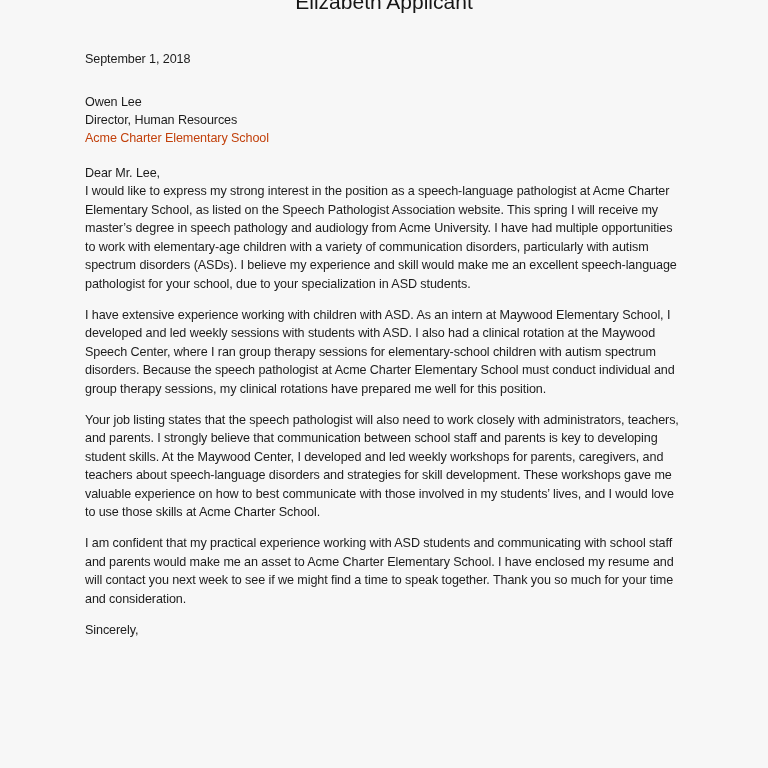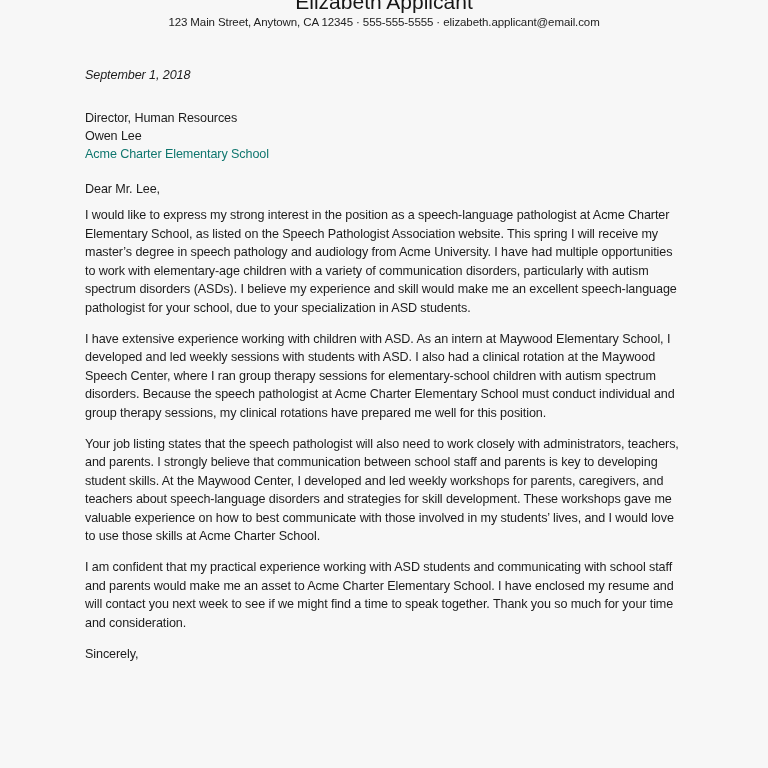--- a/index.html
+++ b/index.html
@@ -36,58 +36,56 @@
     letter-spacing: -0.1px;
   }
   .letter-body {
     padding: 0 84px 0 85px;
     font-size: 12.6px;
     line-height: 18.5px;
     letter-spacing: -0.1px;
   }
   .date-line {
     margin: 0 0 24px 0;
-    font-style: italic;
   }
   .recipient-block {
     margin: 0 0 17px 0;
   }
   .recipient-block div {
     line-height: 18px;
   }
   .recipient-org {
-    color: #0f766e;
+    color: #c2410c;
   }
   .salutation {
-    margin: 0 0 8px 0;
+    margin: 0 0 0 0;
   }
   .para {
     margin: 0 0 12.5px 0;
   }
   .closing {
     margin-top: 3px;
   }
 </style>
 </head>
 <body>
 
 <div class="page">
 
   <header class="letter-header">
     <h1 class="sender-name">Elizabeth Applicant</h1>
-    <div class="sender-contact">123 Main Street, Anytown, CA 12345 · 555-555-5555 · elizabeth.applicant@email.com</div>
   </header>
 
   <div class="letter-body">
 
     <div class="date-line">September 1, 2018</div>
 
     <div class="recipient-block">
+      <div>Owen Lee</div>
       <div>Director, Human Resources</div>
-      <div>Owen Lee</div>
       <div class="recipient-org">Acme Charter Elementary School</div>
     </div>
 
     <div class="salutation">Dear Mr. Lee,</div>
 
     <p class="para">I would like to express my strong interest in the position as a speech-language pathologist at Acme Charter Elementary School, as listed on the Speech Pathologist Association website. This spring I will receive my master’s degree in speech pathology and audiology from Acme University. I have had multiple opportunities to work with elementary-age children with a variety of communication disorders, particularly with autism spectrum disorders (ASDs). I believe my experience and skill would make me an excellent speech-language pathologist for your school, due to your specialization in ASD students.</p>
 
     <p class="para">I have extensive experience working with children with ASD. As an intern at Maywood Elementary School, I developed and led weekly sessions with students with ASD. I also had a clinical rotation at the Maywood Speech Center, where I ran group therapy sessions for elementary-school children with autism spectrum disorders. Because the speech pathologist at Acme Charter Elementary School must conduct individual and group therapy sessions, my clinical rotations have prepared me well for this position.</p>
 
     <p class="para">Your job listing states that the speech pathologist will also need to work closely with administrators, teachers, and parents. I strongly believe that communication between school staff and parents is key to developing student skills. At the Maywood Center, I developed and led weekly workshops for parents, caregivers, and teachers about speech-language disorders and strategies for skill development. These workshops gave me valuable experience on how to best communicate with those involved in my students’ lives, and I would love to use those skills at Acme Charter School.</p>

